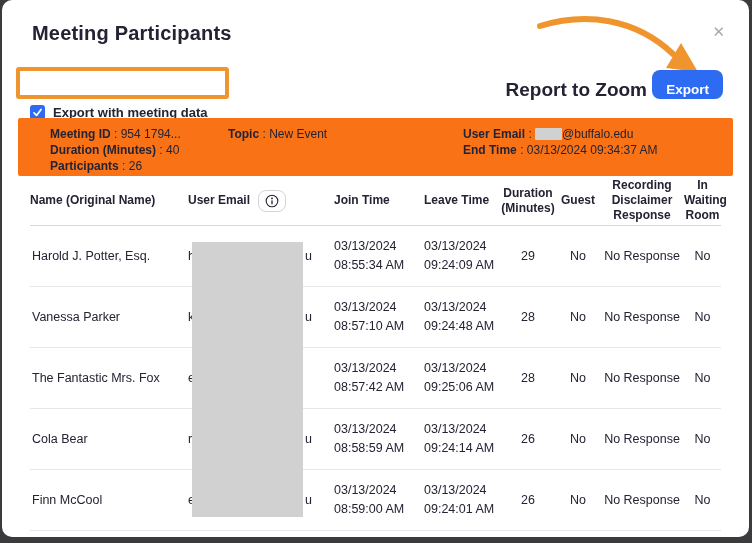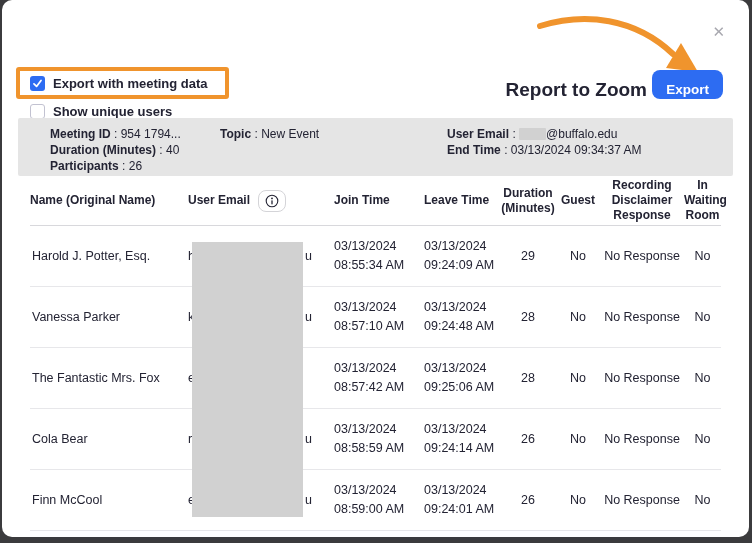--- a/index.html
+++ b/index.html
@@ -22,21 +22,21 @@
     font-size:15px;color:#a8a8af;cursor:pointer;line-height:1;
   }
   
   .hl-box{
     position:absolute;left:14px;top:67px;width:213px;height:32px;
     border:4px solid #f0942d;border-radius:3px;box-sizing:border-box;
     pointer-events:none;
   }
   .arrow-svg{position:absolute;left:528px;top:10px;pointer-events:none;}
   
-  .check-row{position:absolute;left:28px;display:flex;align-items:flex-start;gap:8px;}
+  .check-row{position:absolute;left:28px;display:flex;align-items:flex-start;gap:8px;margin-top:29px;}
   .check-row.r1{top:76px;}
   .check-row.r2{top:104px;}
   .cbox{
     width:15px;height:15px;border-radius:3px;box-sizing:border-box;flex:0 0 auto;
     display:flex;align-items:center;justify-content:center;
   }
   .cbox.checked{background:#2d6cf2;}
   .cbox.unchecked{background:#fff;border:1.5px solid #c2c2d1;}
   .check-label{font-size:13px;font-weight:700;}
   .check-label.lighter{font-weight:600;}
@@ -47,24 +47,24 @@
   }
   .export-btn{
     position:absolute;right:26px;top:70px;height:29px;
     background:#2d6cf2;color:#fff;border:none;border-radius:8px;
     font-family:inherit;font-size:13.5px;font-weight:700;
     padding:12px 14px;cursor:pointer;
   }
   
   .info-bar{
     position:absolute;left:16px;right:16px;top:118px;height:58px;
-    background:#e5e5e5;border-radius:2px;
+    background:#f97316;border-radius:2px;
     display:grid;grid-template-columns:170px 227px auto;
     padding:8px 0 0 32px;box-sizing:border-box;
-    font-size:12px;line-height:16px;
+    font-size:12px;line-height:16px;gap:8px;
   }
   .info-bar b{font-weight:700;}
   .redact-sm{
     display:inline-block;width:27px;height:12px;background:#d1d1d1;
     vertical-align:-2px;border-radius:1px;
   }
   
   table{
     position:absolute;left:28px;top:176px;width:691px;
     border-collapse:collapse;table-layout:fixed;
@@ -99,20 +99,21 @@
   .redact-big{
     position:absolute;left:190px;top:242px;width:111px;height:275px;
     background:#d1d1d1;z-index:5;
   }
 </style>
 </head>
 <body>
 
 <div class="modal">
 
+  <div class="dialog-title">Meeting Participants</div>
   <div class="close-btn">✕</div>
 
   <div class="hl-box"></div>
 
   <svg class="arrow-svg" width="178" height="70" viewBox="0 0 178 70">
     <path d="M10,16 C55,2 105,8 143,44" fill="none" stroke="#f0942d" stroke-width="6" stroke-linecap="round"></path>
     <path d="M168,62 L136,58 L151,33 Z" fill="#f0942d"></path>
   </svg>
 
   <div class="check-row r1">

